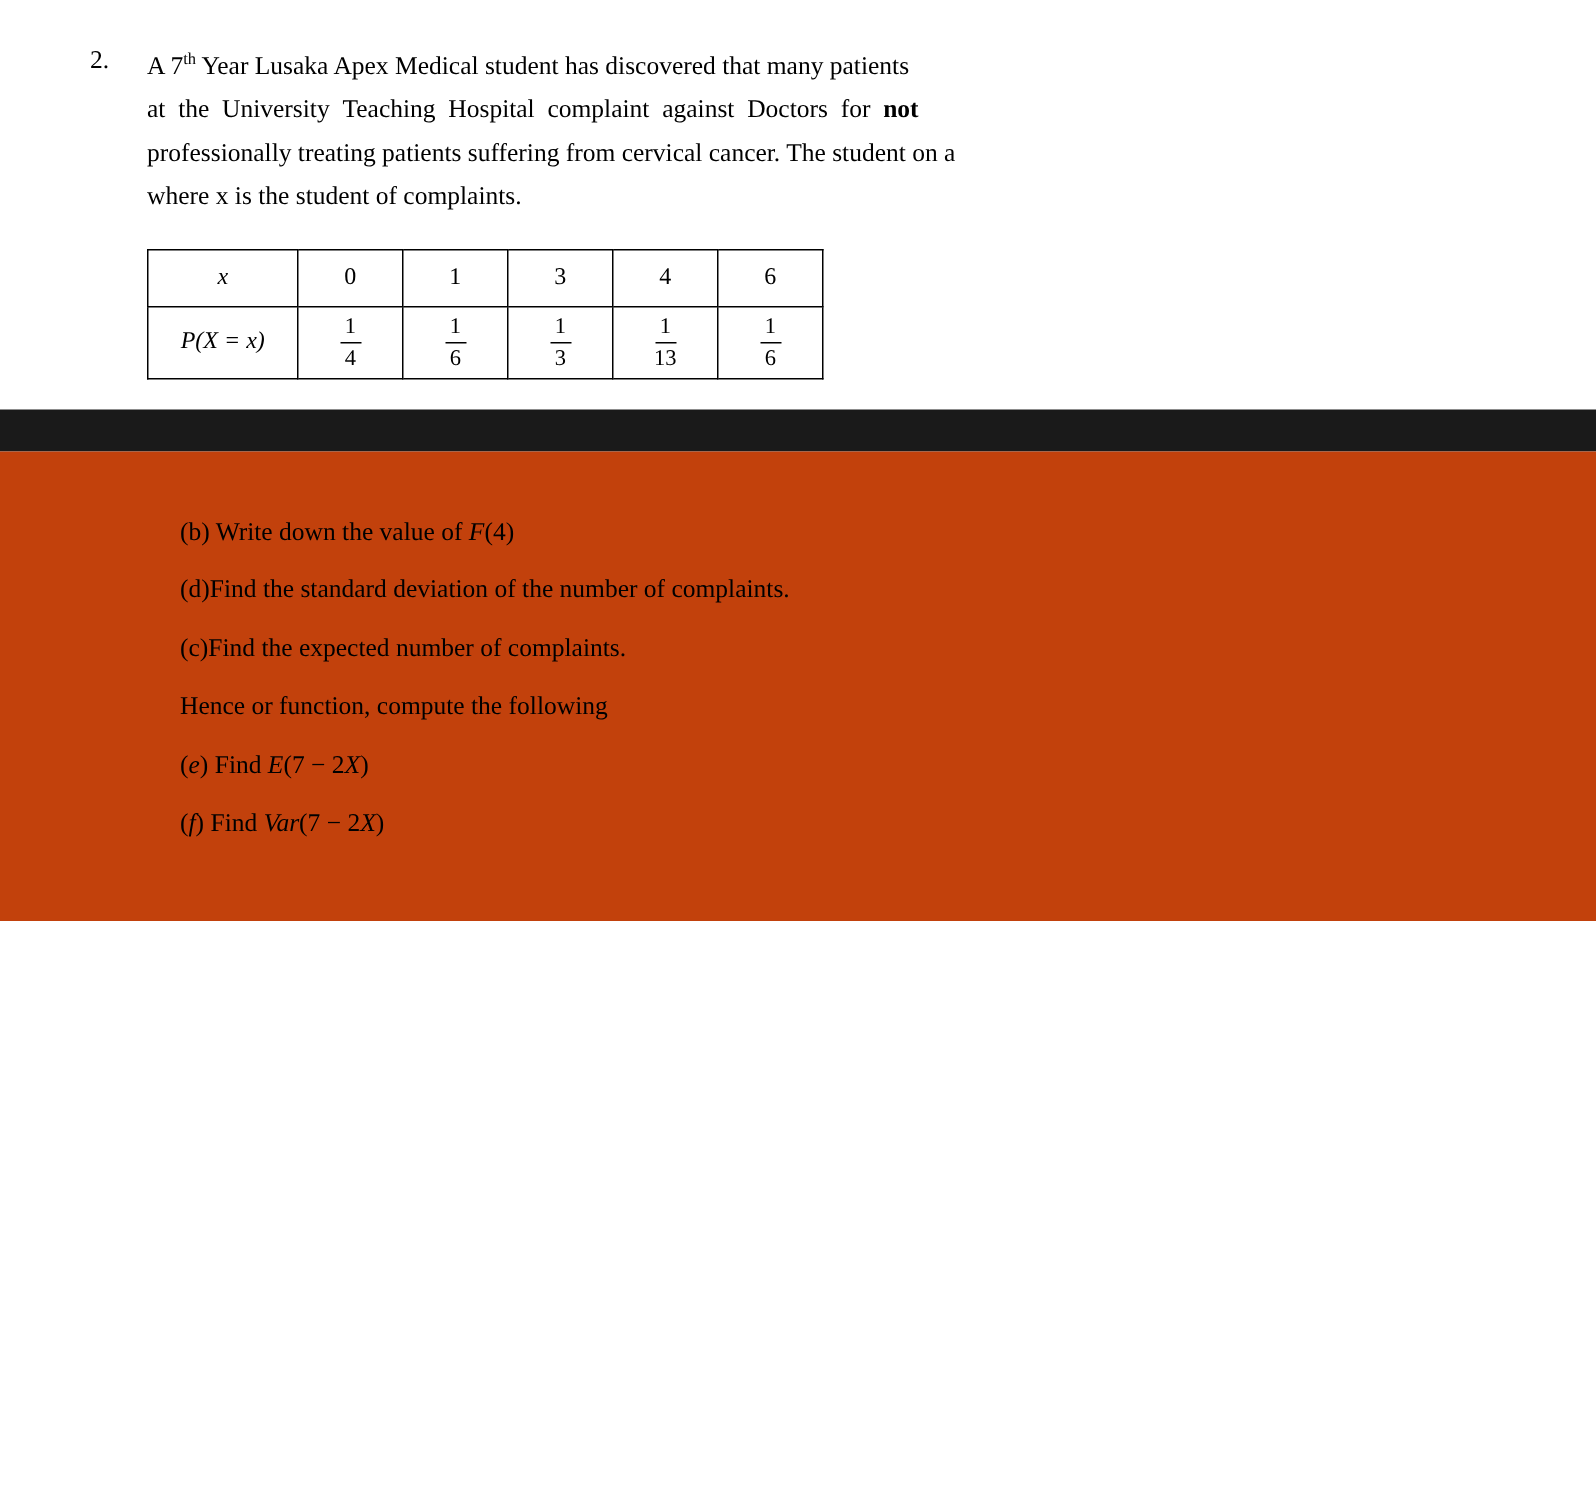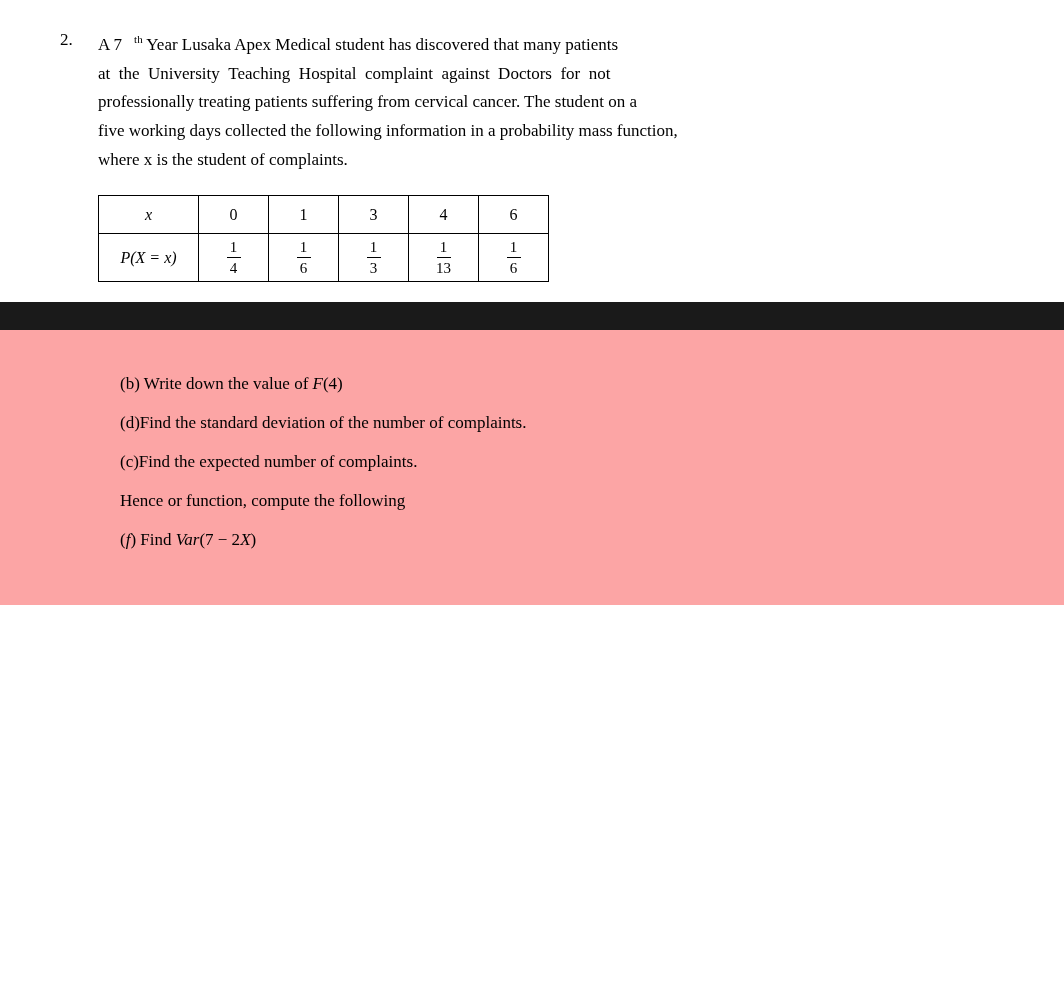--- a/index.html
+++ b/index.html
@@ -44,25 +44,24 @@
     }
 
     .question-line {
       line-height: 1.7;
       text-align: justify;
     }
 
     sup {
       font-size: 11px;
       vertical-align: super;
-      margin-left: 12px;
     }
 
     .bold {
-      font-weight: normal;
+      font-weight: bold;
       margin-top: 28px;
     }
 
     
     .table-wrapper {
       margin-top: 14px;
       margin-left: 38px;
     }
 
     .pmf-table {
@@ -117,21 +116,21 @@
     
     .dark-bar {
       width: 100%;
       height: 28px;
       background: #1a1a1a;
       margin-top: 0px;
     }
 
     
     .bottom-section {
-      background: #fca5a5;
+      background: #c2410c;
       padding: 40px 60px 40px 120px;
     }
 
     .sub-question {
       margin-bottom: 10px;
       line-height: 1.7;
       font-size: 17px;
     }
   </style>
 </head>
@@ -143,23 +142,20 @@
       <span class="question-number">2.</span>
       <div class="question-text-block">
         <div class="question-line">
           A 7<sup>th</sup> Year Lusaka Apex Medical student has discovered that many patients
         </div>
         <div class="question-line">
           at &nbsp;the &nbsp;University &nbsp;Teaching &nbsp;Hospital &nbsp;complaint &nbsp;against &nbsp;Doctors &nbsp;for &nbsp;<span class="bold">not</span>
         </div>
         <div class="question-line">
           professionally treating patients suffering from cervical cancer. The student on a
-        </div>
-        <div class="question-line">
-          five working days collected the following information in a probability mass function,
         </div>
         <div class="question-line">
           where x is the student of complaints.
         </div>
       </div>
     </div>
 
     <div class="table-wrapper">
       <table class="pmf-table">
         <tbody>
@@ -219,15 +215,18 @@
   <div class="sub-question">
     (d)Find the standard deviation of the number of complaints.
   </div>
   <div class="sub-question">
     (c)Find the expected number of complaints.
   </div>
   <div class="sub-question">
     Hence or function, compute the following
   </div>
   <div class="sub-question">
+    (<em>e</em>) Find <em>E</em>(7 − 2<em>X</em>)
+  </div>
+  <div class="sub-question">
     (<em>f</em>) Find <em>Var</em>(7 − 2<em>X</em>)
   </div>
 </div>
 
 </body></html>

